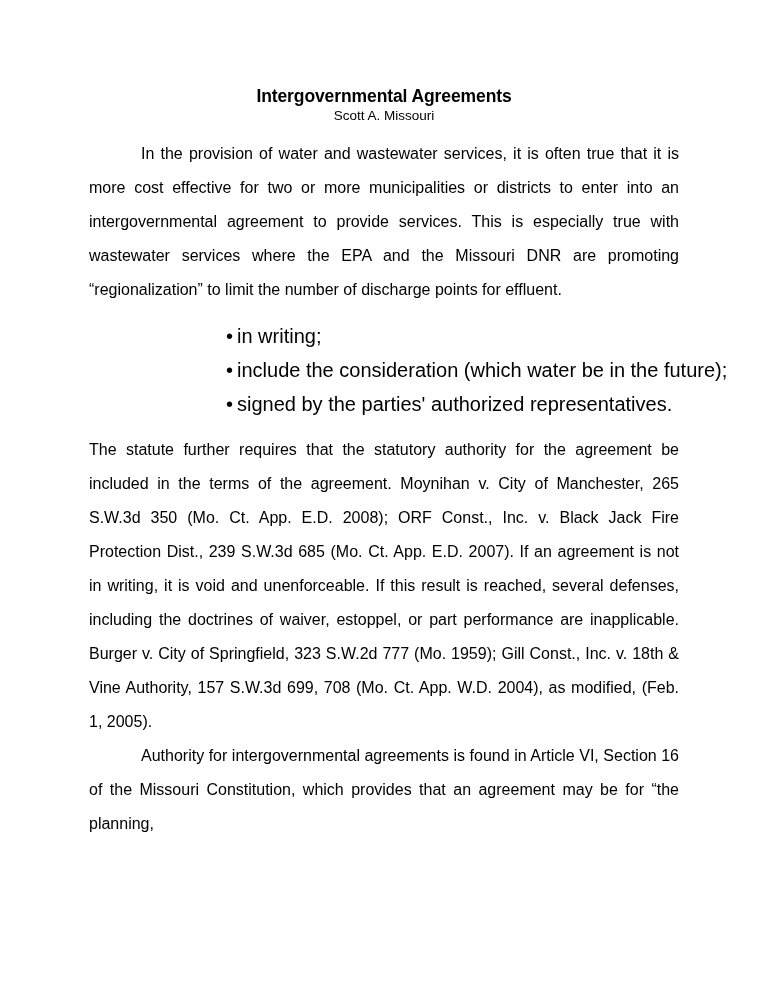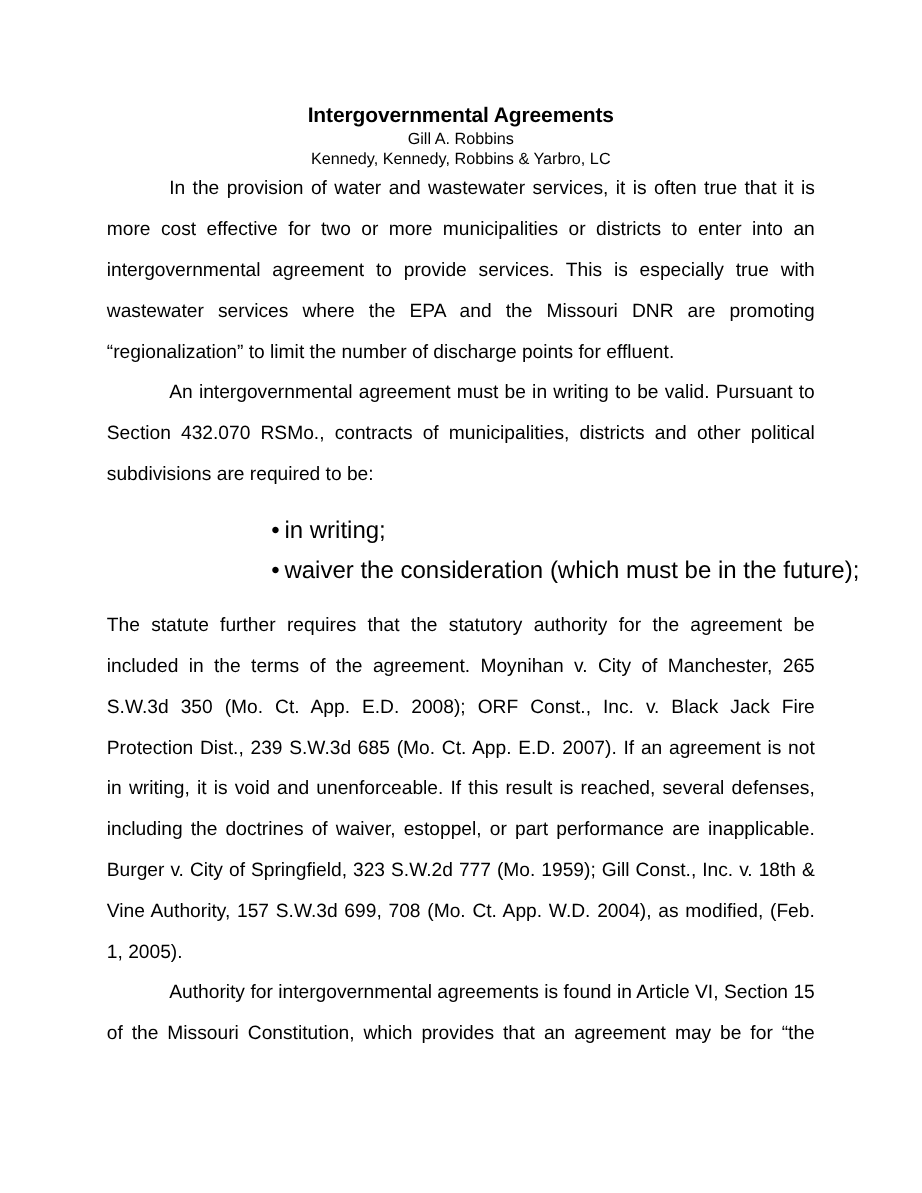--- a/index.html
+++ b/index.html
@@ -54,20 +54,21 @@
     font-size: 16px;
     line-height: 34px;
     text-align: justify;
     text-justify: inter-word;
     margin: 0;
   }
   .para.indent {
     text-indent: 52px;
   }
   .para.gap-top {
+    margin-top: 13px;
   }
 
   
   .bullet-list {
     list-style: none;
     margin: 0;
     padding: 0;
     margin-top: 12px;
     margin-bottom: 12px;
   }
@@ -89,35 +90,36 @@
   }
 </style>
 </head>
 <body>
 
 <div class="page">
   <div class="content">
 
     <div class="title-block">
       <h1 class="doc-title">Intergovernmental Agreements</h1>
-      <div class="byline">Gill A. Robbins</div>
-      <div class="byline">Kennedy, Kennedy, Robbins &amp; Yarbro, LC</div>
+      <div class="byline">Scott A. Missouri</div>
     </div>
 
     <p class="para indent gap-top">In the provision of water and wastewater services, it is often true that it is more cost effective for two or more municipalities or districts to enter into an intergovernmental agreement to provide services. This is especially true with wastewater services where the EPA and the Missouri DNR are promoting “regionalization” to limit the number of discharge points for effluent.</p>
 
-    <p class="para indent">An intergovernmental agreement must be in writing to be valid. Pursuant to Section 432.070 RSMo., contracts of municipalities, districts and other political subdivisions are required to be:</p>
 
     <ul class="bullet-list">
       <li class="bullet-item">
         <span class="bullet-dot">•</span><span>in writing;</span>
       </li>
       <li class="bullet-item">
-        <span class="bullet-dot">•</span><span>waiver the consideration (which must be in the future);</span>
+        <span class="bullet-dot">•</span><span>include the consideration (which water be in the future);</span>
+      </li>
+      <li class="bullet-item">
+        <span class="bullet-dot">•</span><span>signed by the parties' authorized representatives.</span>
       </li>
     </ul>
 
     <p class="para"><span>The statute further requires that the statutory authority for the agreement be included in the terms of the agreement. </span><span class="case">Moynihan v. City of Manchester</span><span>, 265 S.W.3d 350 (Mo. Ct. App. E.D. 2008); </span><span class="case">ORF Const., Inc. v. Black Jack Fire Protection Dist.</span><span>, 239 S.W.3d 685 (Mo. Ct. App. E.D. 2007). If an agreement is not in writing, it is void and unenforceable.  If this result is reached, several defenses, including the doctrines of waiver, estoppel, or part performance are inapplicable. </span><span class="case">Burger v. City of Springfield</span><span>, 323 S.W.2d 777 (Mo. 1959); </span><span class="case">Gill Const., Inc. v. 18th &amp; Vine Authority</span><span>, 157 S.W.3d 699, 708 (Mo. Ct. App. W.D. 2004), as modified, (Feb. 1, 2005).</span></p>
 
-    <p class="para indent">Authority for intergovernmental agreements is found in Article VI, Section 15 of the Missouri Constitution, which provides that an agreement may be for “the planning,</p>
+    <p class="para indent">Authority for intergovernmental agreements is found in Article VI, Section 16 of the Missouri Constitution, which provides that an agreement may be for “the planning,</p>
 
   </div>
 </div>
 
 </body></html>

